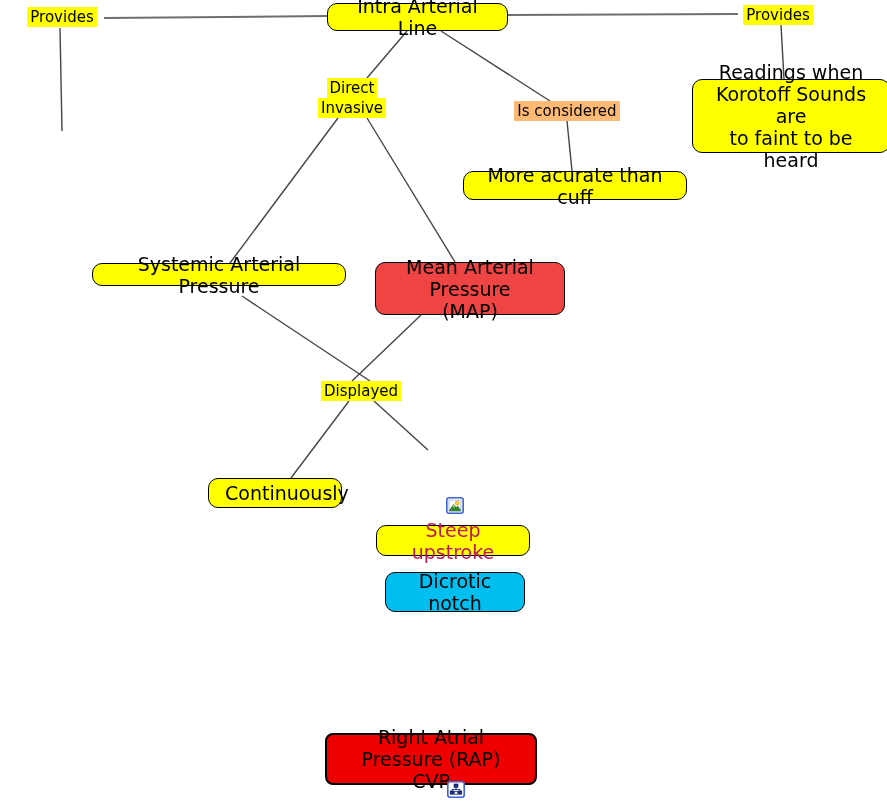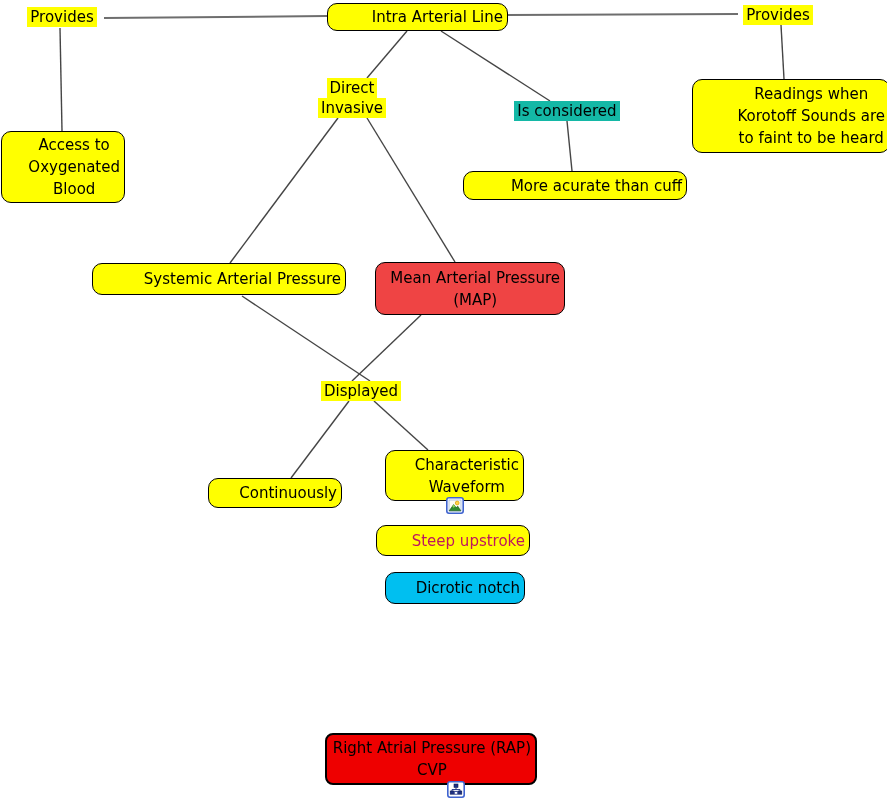--- a/index.html
+++ b/index.html
@@ -7,26 +7,26 @@
     position:relative;
     width:887px;height:801px;
     background:#ffffff;
     overflow:hidden;
     font-family:"DejaVu Sans","Liberation Sans",sans-serif;
     color:#000;
   }
   #edges{position:absolute;left:0;top:0;width:887px;height:801px;}
   .node{position:absolute;box-sizing:border-box;}
   .concept{
-    display:flex;align-items:center;justify-content:flex-end;
+    display:flex;align-items:center;justify-content:flex-start;
     text-align:center;
     border:1.6px solid #000;
     border-radius:10px;
-    font-size:15px;line-height:22px;
-    padding:1px 4px;
+    font-size:19px;line-height:22px;
+    padding:1px 16px;
   }
   .concept .txt{white-space:pre-line;}
   .lbl{
     text-align:center;
     font-size:15px;line-height:20px;
   }
   .lbl .txt{
     display:inline;
     white-space:pre-line;
     padding:1px 3px;
@@ -58,62 +58,53 @@
       <line x1="349" y1="401" x2="291" y2="478" stroke="#454545" stroke-width="1.4"></line>
       <line x1="374" y1="401" x2="428" y2="450" stroke="#454545" stroke-width="1.4"></line>
     </svg>
 <div class="node concept" style="left: 327px; top: 3px; width: 181px; height: 28px; background: rgb(255, 255, 0); border-color: rgb(0, 0, 0); color: rgb(0, 0, 0);">
       <span class="txt">Intra Arterial Line</span>
     </div>
     <div class="node lbl" style="left: 12px; top: 7px; width: 100px; color: rgb(0, 0, 0);"><span class="txt" style="background: rgb(255, 255, 0);">Provides</span></div>
     <div class="node lbl" style="left: 728px; top: 5px; width: 100px; color: rgb(0, 0, 0);"><span class="txt" style="background: rgb(255, 255, 0);">Provides</span></div>
     <div class="node lbl" style="left: 302px; top: 78px; width: 100px; color: rgb(0, 0, 0);"><span class="txt" style="background: rgb(255, 255, 0);">Direct
 Invasive</span></div>
-    <div class="node lbl" style="left: 502px; top: 101px; width: 130px; color: rgb(0, 0, 0);"><span class="txt" style="background: #14b8a6;">Is considered</span></div>
-    <div class="node concept" style="left: 1px; top: 131px; width: 124px; height: 72px; background: rgb(255, 255, 0); border-color: rgb(0, 0, 0); color: rgb(0, 0, 0);">
-      <span class="txt">Access to
-Oxygenated
-Blood</span>
-    </div>
+    <div class="node lbl" style="left: 502px; top: 101px; width: 130px; color: rgb(0, 0, 0);"><span class="txt" style="background: #fdba74;">Is considered</span></div>
     <div class="node concept" style="left: 692px; top: 79px; width: 198px; height: 74px; background: rgb(255, 255, 0); border-color: rgb(0, 0, 0); color: rgb(0, 0, 0);">
       <span class="txt">Readings when
 Korotoff Sounds are
 to faint to be heard</span>
     </div>
     <div class="node concept" style="left: 463px; top: 171px; width: 224px; height: 29px; background: rgb(255, 255, 0); border-color: rgb(0, 0, 0); color: rgb(0, 0, 0);">
       <span class="txt">More acurate than cuff</span>
     </div>
-    <div class="node concept" style="left: 92px; top: 263px; width: 254px; height: 32px; background: rgb(255, 255, 0); border-color: rgb(0, 0, 0); color: rgb(0, 0, 0);">
+    <div class="node concept" style="left: 92px; top: 263px; width: 254px; height: 23px; background: rgb(255, 255, 0); border-color: rgb(0, 0, 0); color: rgb(0, 0, 0);">
       <span class="txt">Systemic Arterial Pressure</span>
     </div>
     <div class="node concept" style="left: 375px; top: 262px; width: 190px; height: 53px; background: #ef4444; border-color: rgb(0, 0, 0); color: rgb(0, 0, 0);">
       <span class="txt">Mean Arterial Pressure
 (MAP)</span>
     </div>
     <div class="node lbl" style="left: 310px; top: 381px; width: 102px; color: rgb(0, 0, 0);"><span class="txt" style="background: rgb(255, 255, 0);">Displayed</span></div>
     <div class="node concept" style="left: 208px; top: 478px; width: 134px; height: 30px; background: rgb(255, 255, 0); border-color: rgb(0, 0, 0); color: rgb(0, 0, 0);">
       <span class="txt">Continuously</span>
-    </div>
-    <div class="node concept" style="left: 385px; top: 450px; width: 139px; height: 51px; background: rgb(255, 255, 0); border-color: rgb(0, 0, 0); color: rgb(0, 0, 0);">
-      <span class="txt">Characteristic
-Waveform</span>
     </div>
     <span class="icon" style="left: 445.5px; top: 497px;">
       <svg width="18" height="17" viewBox="0 0 18 17">
         <rect x="0.8" y="0.8" width="16.4" height="15.4" rx="2.2" fill="#ffffff" stroke="#3f63cf" stroke-width="1.6"></rect>
         <rect x="3" y="3" width="12" height="11" fill="#fdfdf4" stroke="#9fb6e2" stroke-width="0.8"></rect>
         <circle cx="11.2" cy="6" r="1.9" fill="#ffd648" stroke="#d99a00" stroke-width="0.7"></circle>
         <path d="M3.2,13.8 L7.6,7.6 L10.2,10.6 L11.8,9.2 L14.8,13.8 Z" fill="#2e8b2e" stroke="#145214" stroke-width="0.6"></path>
         <path d="M6.4,9.3 L7.6,7.6 L9.2,9.5 L7.4,10.8 Z" fill="#8fd457"></path>
       </svg>
     </span>
     <div class="node concept" style="left: 376px; top: 525px; width: 154px; height: 31px; background: rgb(255, 255, 0); border-color: rgb(0, 0, 0); color: #be185d;">
       <span class="txt">Steep upstroke</span>
     </div>
-    <div class="node concept" style="left: 385px; top: 572px; width: 140px; height: 32px; background: rgb(0, 191, 240); border-color: rgb(0, 0, 0); color: rgb(0, 0, 0);">
+    <div class="node concept" style="left: 385px; top: 572px; width: 140px; height: 40px; background: rgb(0, 191, 240); border-color: rgb(0, 0, 0); color: rgb(0, 0, 0);">
       <span class="txt">Dicrotic notch</span>
     </div>
     <div class="node concept" style="left: 325px; top: 733px; width: 212px; height: 52px; background: rgb(238, 0, 0); border-color: rgb(0, 0, 0); border-radius: 8px; border-width: 2px; color: rgb(0, 0, 0);">
       <span class="txt">Right Atrial Pressure (RAP)
 CVP</span>
     </div>
     <span class="icon" style="left: 447px; top: 781px;">
       <svg width="18" height="17" viewBox="0 0 18 17">
         <rect x="0.8" y="0.8" width="16.4" height="15.4" rx="2.2" fill="#ffffff" stroke="#3f63cf" stroke-width="1.6"></rect>
         <rect x="7" y="3" width="4" height="3.4" fill="#1c2f86" stroke="#0d1a52" stroke-width="0.6"></rect>

